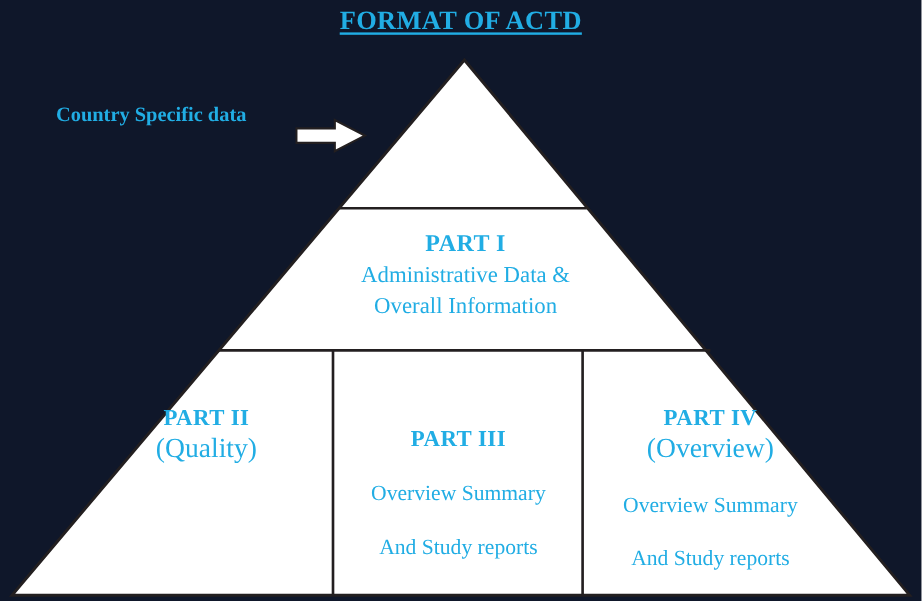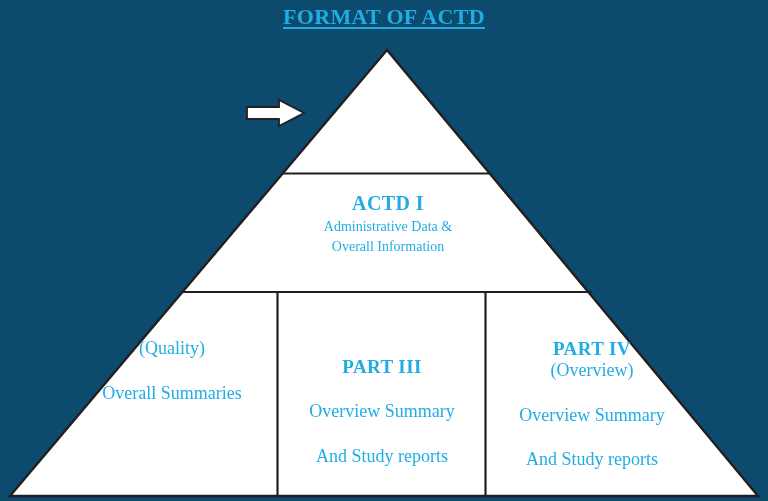--- a/index.html
+++ b/index.html
@@ -4,21 +4,21 @@
 <style>
   html, body {
     margin: 0;
     padding: 0;
     background: #ffffff;
   }
   #stage {
     position: relative;
     width: 768px;
     height: 501px;
-    background: #0c4a6e;
+    background: #0f172a;
     overflow: hidden;
     font-family: "Liberation Serif", "DejaVu Serif", serif;
   }
   #diagram-svg {
     position: absolute;
     left: 0;
     top: 0;
     width: 768px;
     height: 501px;
   }
@@ -77,32 +77,32 @@
   }
 
   
   #part1 {
     left: 258px;
     top: 192px;
     width: 260px;
   }
   #part1 .heading { font-size: 20px; letter-spacing: 0.4px; }
   #part1 .body {
-    font-size: 14px;
+    font-size: 19px;
     line-height: 1.22;
     margin-top: 3px;
   }
 
   
   .part-bottom .heading {
     font-size: 19px;
     letter-spacing: 0.4px;
   }
   .part-bottom .sub {
-    font-size: 18px;
+    font-size: 23px;
     line-height: 1.2;
   }
   .part-bottom .body {
     font-size: 18px;
     line-height: 1.25;
     margin-top: 22px;
   }
 
   #part2 {
     left: 72px;
@@ -133,35 +133,36 @@
 
     <line x1="182" y1="292" x2="592" y2="292" stroke="#231f20" stroke-width="2.2"></line>
 
     <line x1="277.5" y1="292" x2="277.5" y2="496" stroke="#231f20" stroke-width="2.2"></line>
     <line x1="485.5" y1="292" x2="485.5" y2="496" stroke="#231f20" stroke-width="2.2"></line>
   </svg>
 
   <div class="title">FORMAT OF ACTD</div>
 
   <div class="annotation">
+    <span>Country Specific data</span>
   </div>
 
   <svg class="blockarrow" viewBox="0 0 60 30">
     <polygon points="1,9 33,9 33,2 58,15 33,28 33,21 1,21" fill="#ffffff" stroke="#231f20" stroke-width="1.8" stroke-linejoin="miter"></polygon>
   </svg>
 
   <div class="cell" id="part1">
-    <span class="heading">ACTD I</span>
+    <span class="heading">PART I</span>
     <span class="body">Administrative Data &amp;</span>
     <span class="body">Overall Information</span>
   </div>
 
   <div class="cell part-bottom" id="part2">
+    <span class="heading">PART II</span>
     <span class="sub">(Quality)</span>
-    <span class="body">Overall Summaries</span>
   </div>
 
   <div class="cell part-bottom" id="part3">
     <span class="heading">PART III</span>
     <span class="body">Overview Summary</span>
     <span class="body">And Study reports</span>
   </div>
 
   <div class="cell part-bottom" id="part4">
     <span class="heading">PART IV</span>

